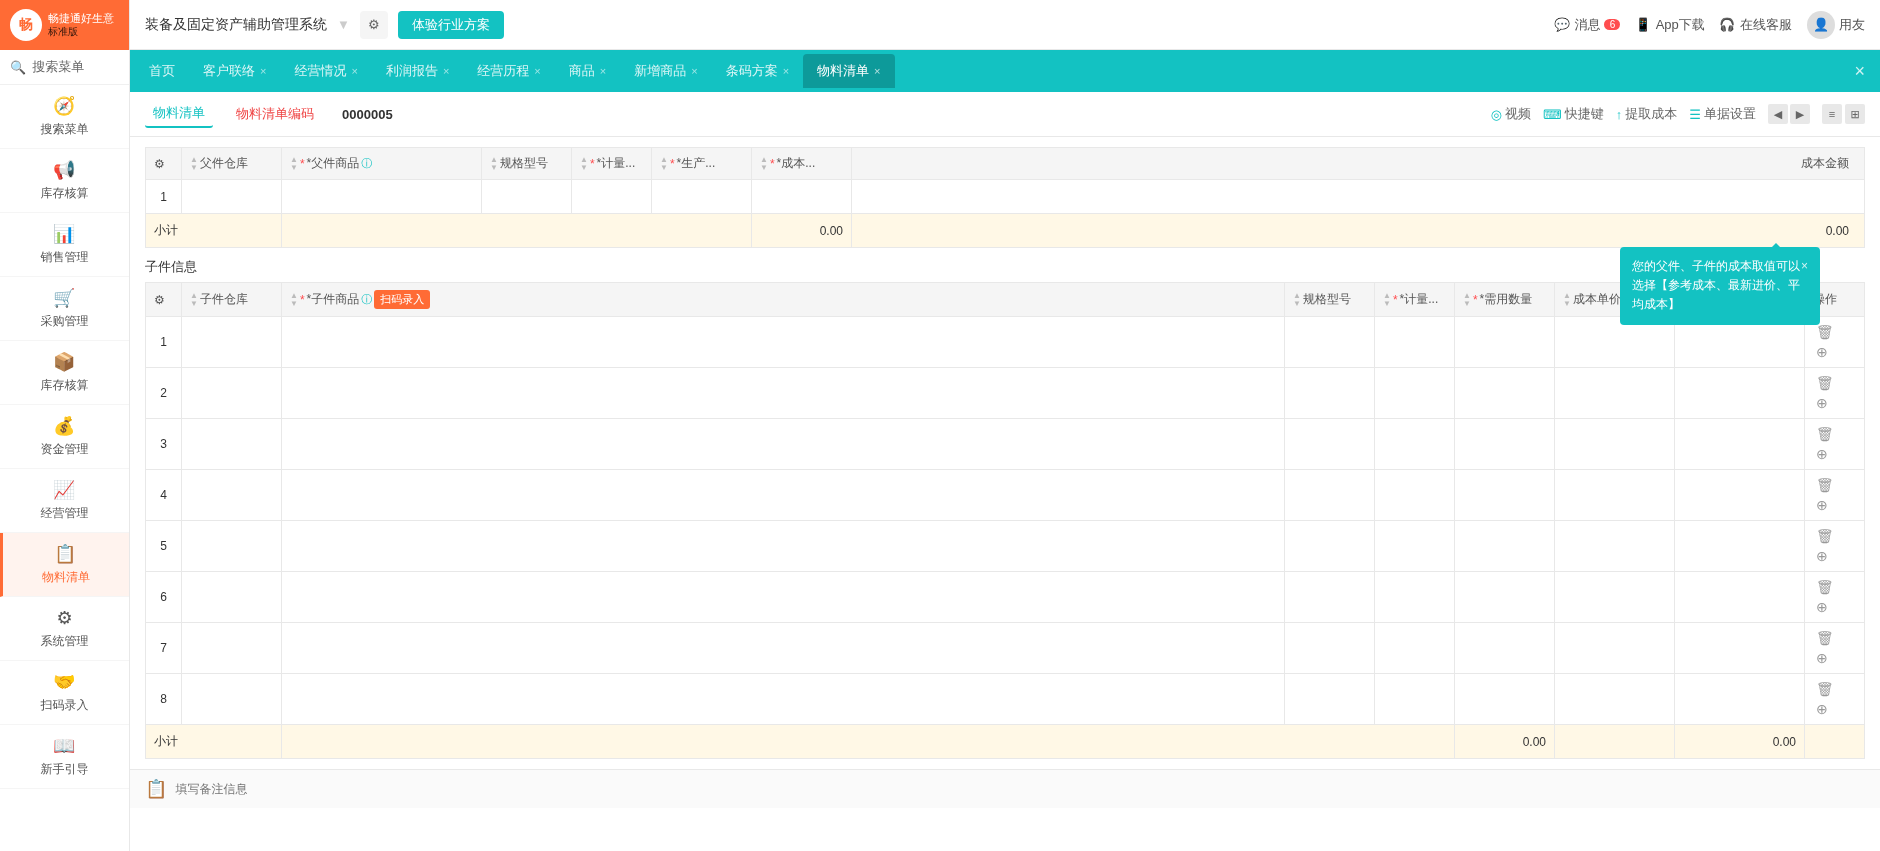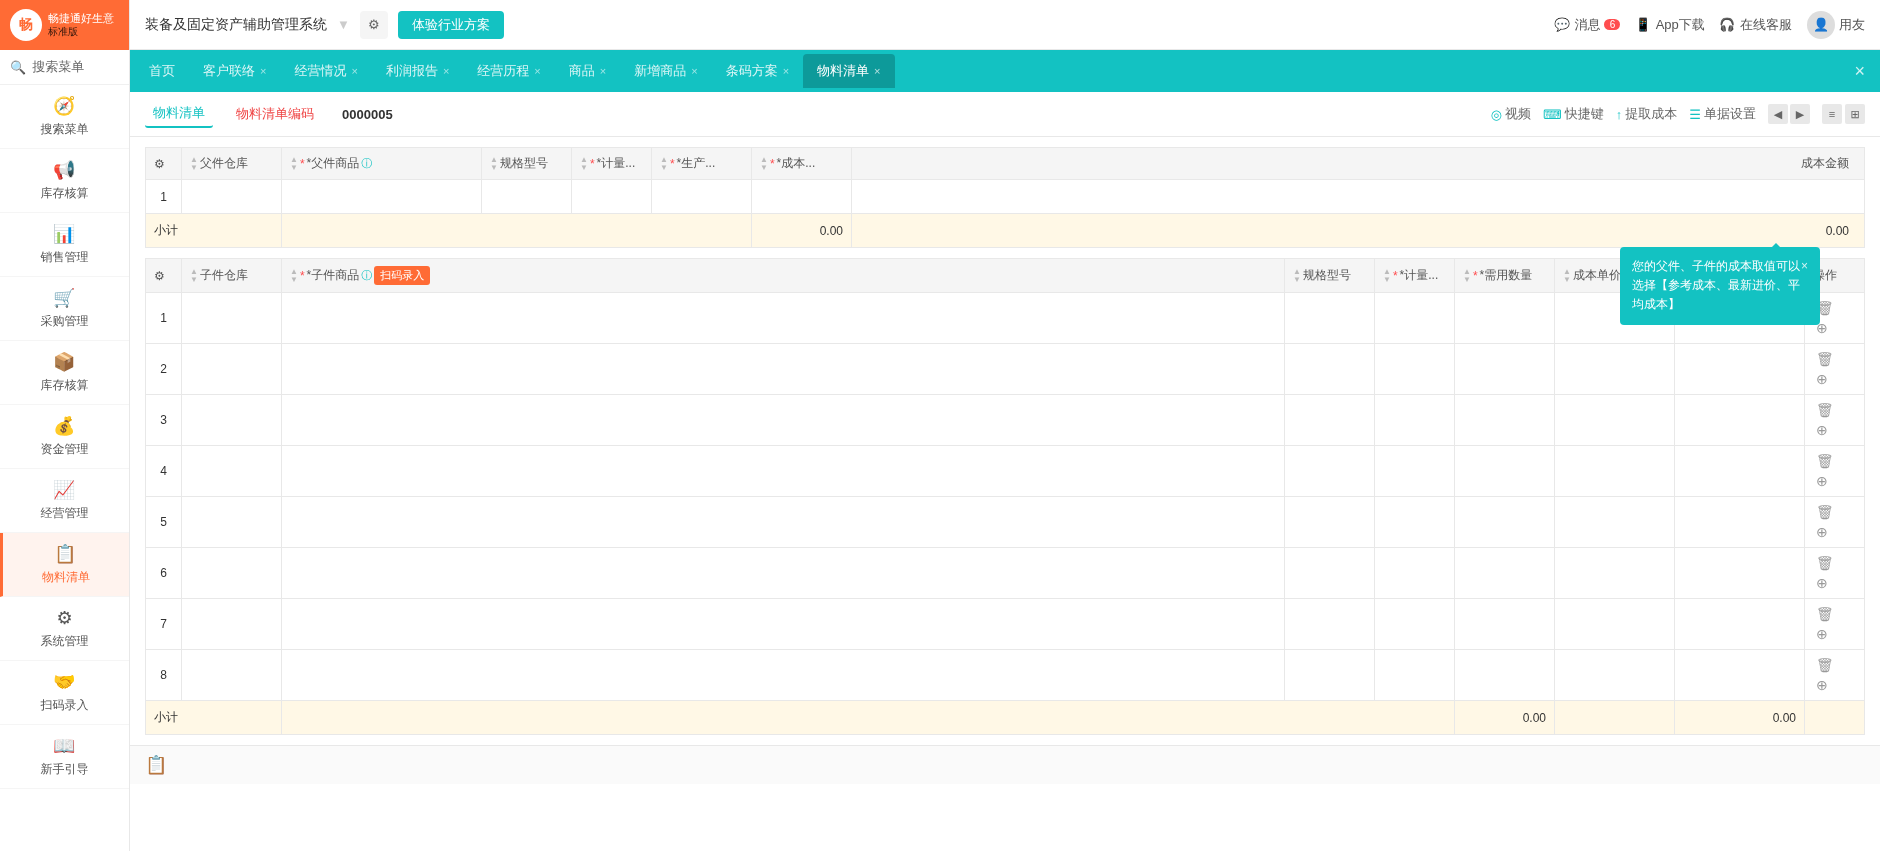--- a/index.html
+++ b/index.html
@@ -499,20 +499,21 @@
             <td colspan="2" class="subtotal-label">小计</td>
             <td colspan="4"></td>
             <td class="num-right">0.00</td>
             <td class="num-right" style="padding-right:15px;">0.00</td>
           </tr>
         </tbody>
       </table>
     </div>
 
     <div class="section">
+      <div class="section-title">子件信息</div>
       <table class="data-table">
         <thead>
           <tr>
             <th class="th-gear col-config">⚙</th>
             <th class="col-warehouse">
               <div class="th-sort">
                 <div class="sort-arrows">
                     <span>▲</span>
                     <span>▼</span>
                   </div>
@@ -697,16 +698,17 @@
   <td></td>
   <td class="num-right">0.00</td>
   <td></td>
 </tr>
           </tbody>
       </table>
     </div>
 
     <div class="bottom-bar">
       <span class="bottom-icon">📋</span>
+      <input type="text" style="border: none; background: none; flex: 1 1 0%; outline: none; font-size: 12px; color: rgb(153, 153, 153);" placeholder="填写备注信息">
     </div>
 
   </div>
 </div>
 
 </body></html>

